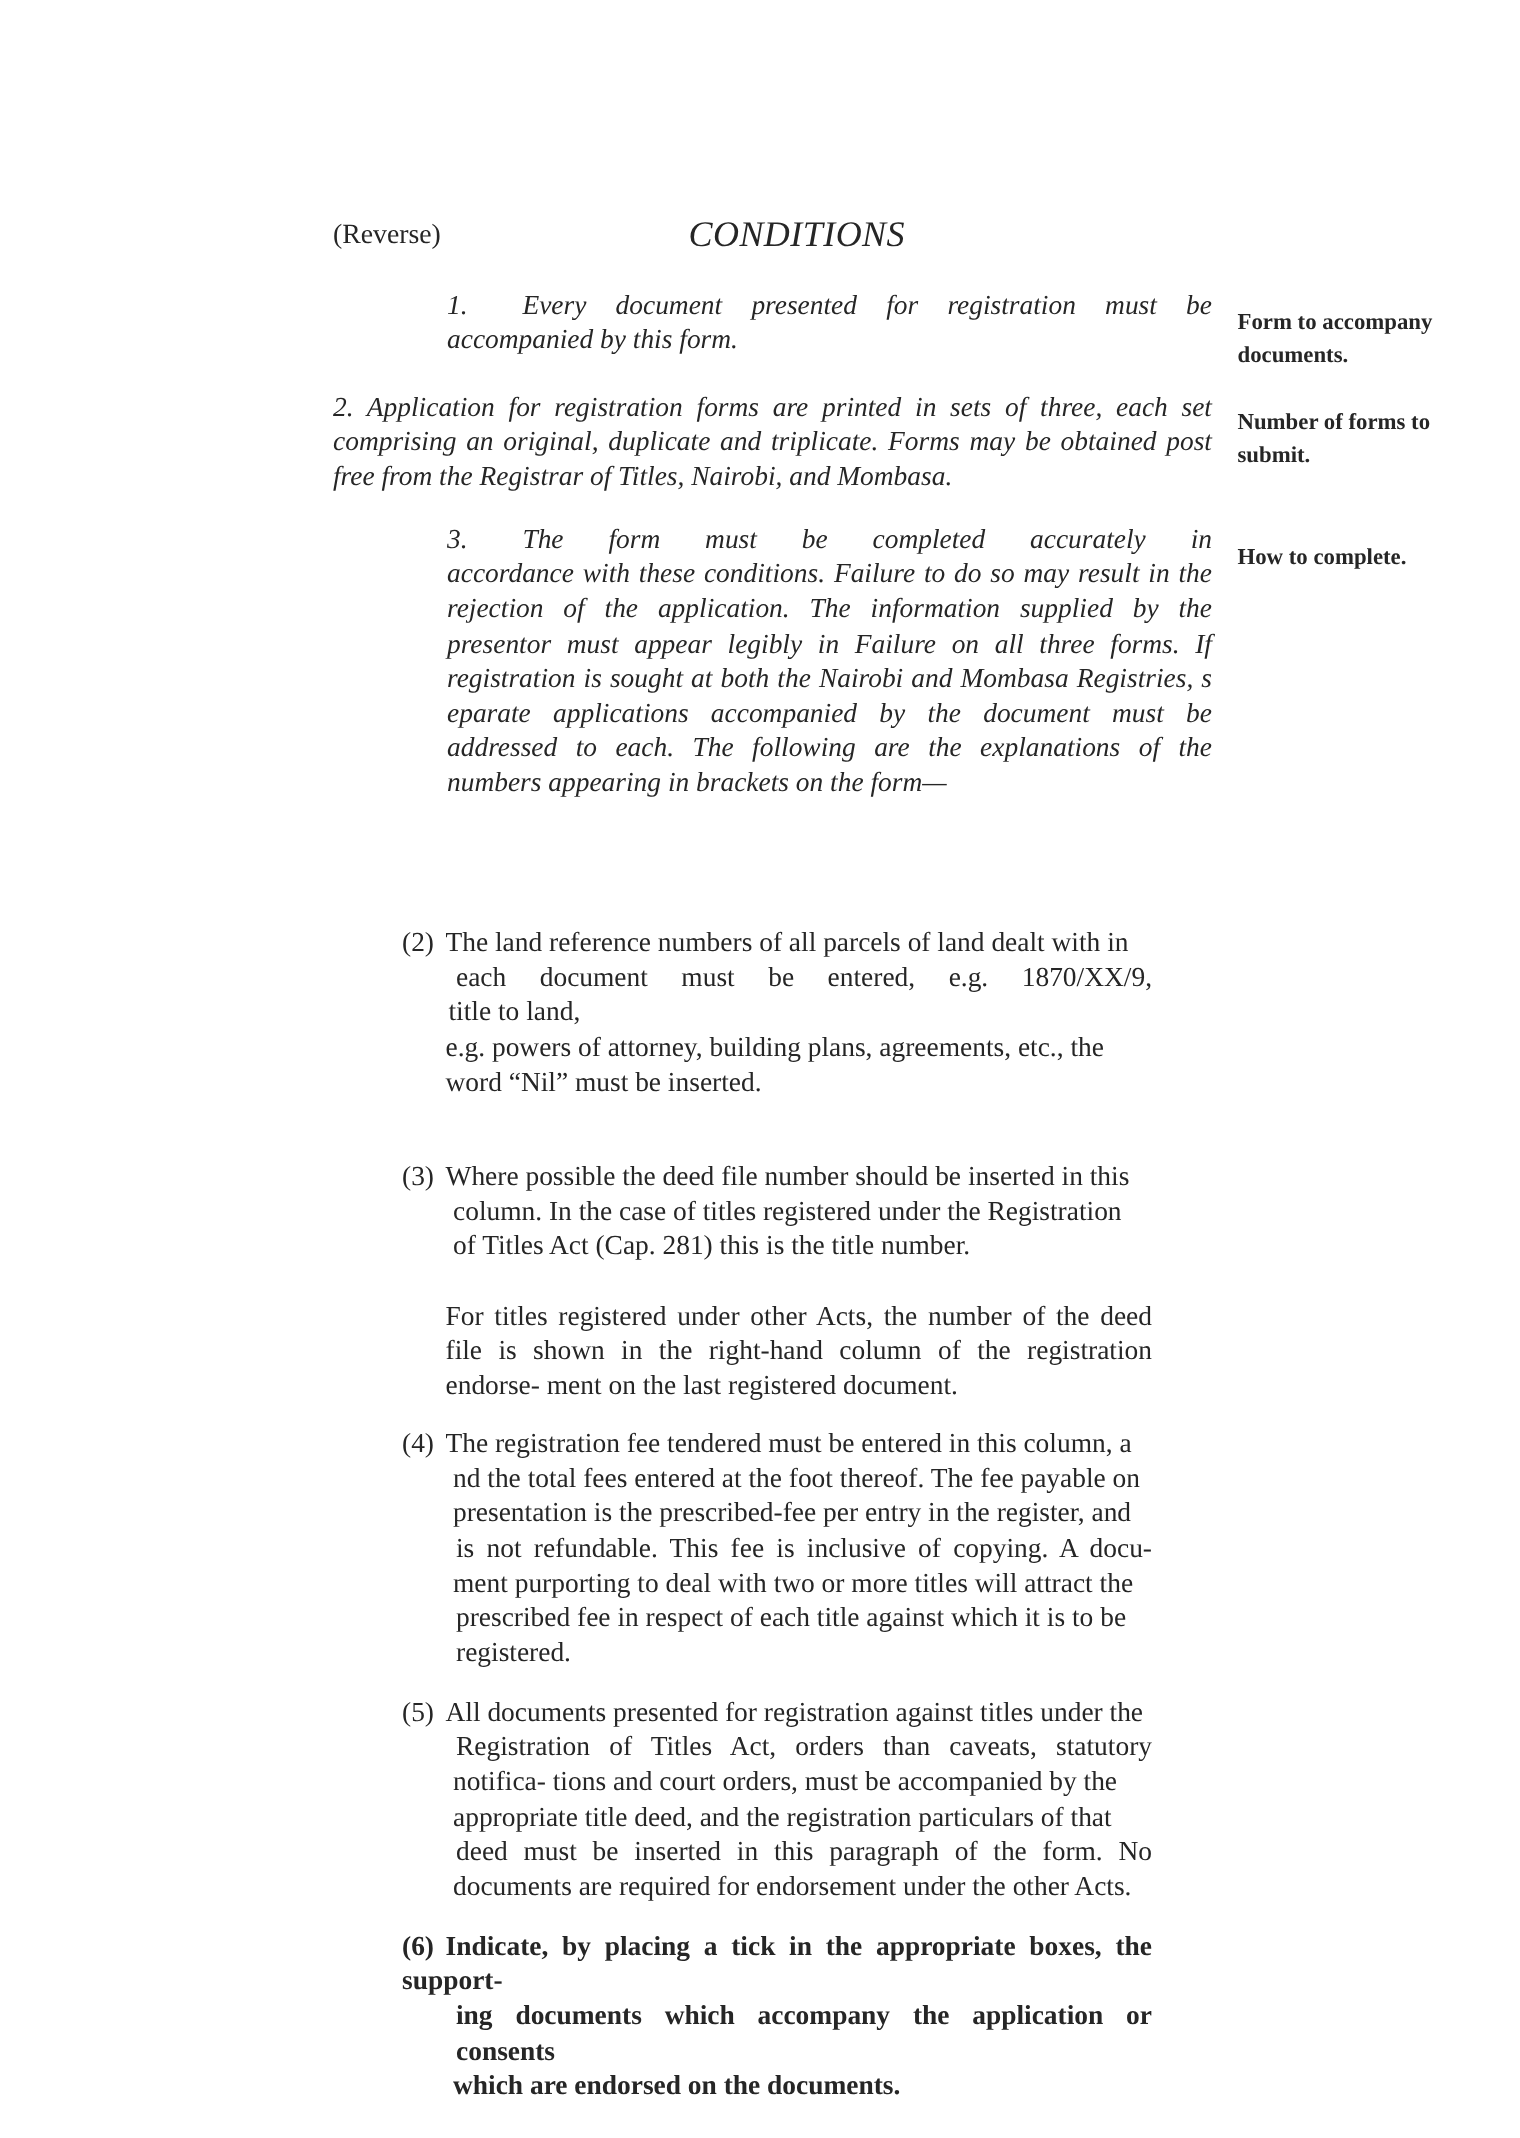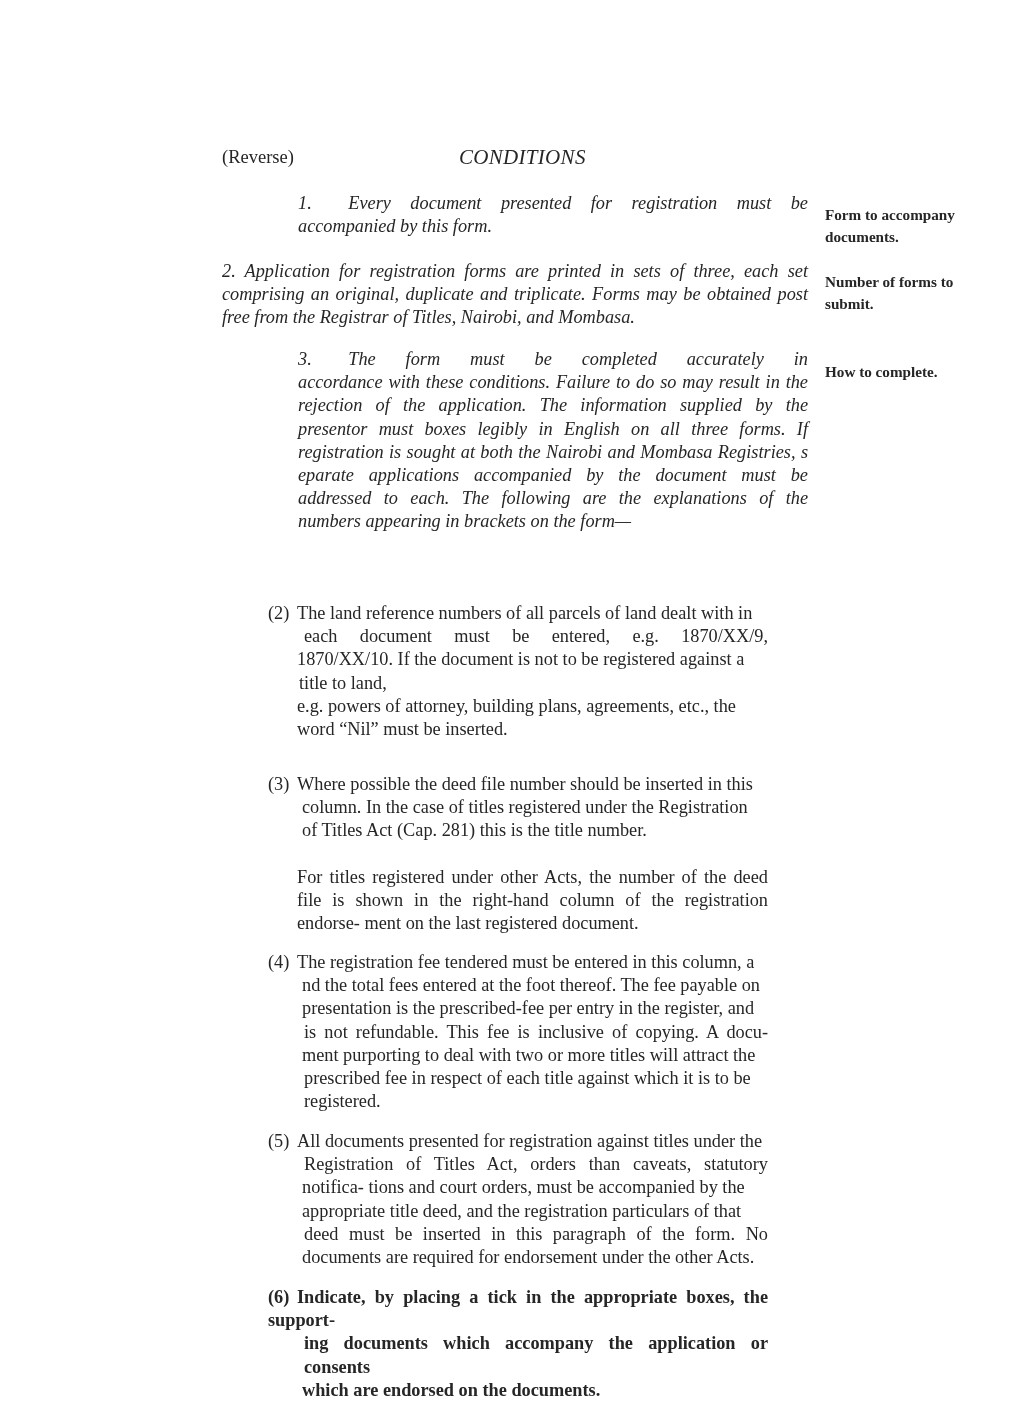--- a/index.html
+++ b/index.html
@@ -36,21 +36,21 @@
     left: 0px;
     top: 0px;
     font-size: 18.5px;
     line-height: 24px;
     white-space: nowrap;
   }
   .conditions-title {
     position: absolute;
     left: 237px;
     top: 0px;
-    font-size: 21px;
+    font-size: 24px;
     line-height: 24px;
     font-style: italic;
     letter-spacing: 0.3px;
     white-space: nowrap;
     text-align: right;
   }
 
   .para {
     position: absolute;
     font-size: 18.3px;
@@ -132,21 +132,21 @@
   .item .firstline .marker { width: 29px; display: inline-block; }
 
   .item .subpara {
     display: block;
     margin-top: 23px;
     margin-left: 29px;
   }
   .item .subpara .ln { margin-left: 0; }
 
   #item1 { top: 550px; width: 500px; }
-  #item2 { top: 602px; width: 500px; }
+  #item2 { top: 617px; width: 500px; }
   #item3 { top: 773px; width: 500px; }
   #item4 { top: 951px; width: 500px; }
   #item5 { top: 1130px; width: 500px; }
   #item6 { top: 1286px; width: 500px; font-weight: bold; }
 
   
   .margin-note {
     position: absolute;
     left: 825px;
     width: 150px;
@@ -177,34 +177,33 @@
   <div class="para just" id="para2">
     <span class="ln">2. Application for registration forms are printed in sets of three, each set</span>
     <span class="ln">comprising an original, duplicate and triplicate. Forms may be obtained post</span>
     <span class="ln last">free from the Registrar of Titles, Nairobi, and Mombasa.</span>
   </div>
 
   <div class="para just" id="para3">
     <span class="ln">3.  The form must be completed accurately in</span>
     <span class="ln">accordance with these conditions. Failure to do so may result in the</span>
     <span class="ln">rejection of the application. The information supplied by the</span>
-    <span class="ln">presentor must boxes legibly in English on all three forms. If</span>
+    <span class="ln">presentor must appear legibly in Failure on all three forms. If</span>
     <span class="ln">registration is sought at both the Nairobi and Mombasa Registries, s</span>
     <span class="ln">eparate applications accompanied by the document must be</span>
     <span class="ln">addressed to each. The following are the explanations of the</span>
     <span class="ln last">numbers appearing in brackets on the form—</span>
   </div>
 
 
   <div class="item" id="item2">
     <span class="firstline last">
       <span class="marker">(2)</span><span>The land reference numbers of all parcels of land dealt with in</span>
     </span>
     <span class="ln nudge2">each document must be entered, e.g. 1870/XX/9,</span>
-    <span class="ln free">1870/XX/10. If the document is not to be registered against a</span>
     <span class="ln free nudge3">title to land,</span>
     <span class="ln free">e.g. powers of attorney, building plans, agreements, etc., the</span>
     <span class="ln free">word “Nil” must be inserted.</span>
   </div>
 
   <div class="item" id="item3">
     <span class="firstline last">
       <span class="marker">(3)</span><span>Where possible the deed file number should be inserted in this</span>
     </span>
     <span class="ln free nudge1">column. In the case of titles registered under the Registration</span>

